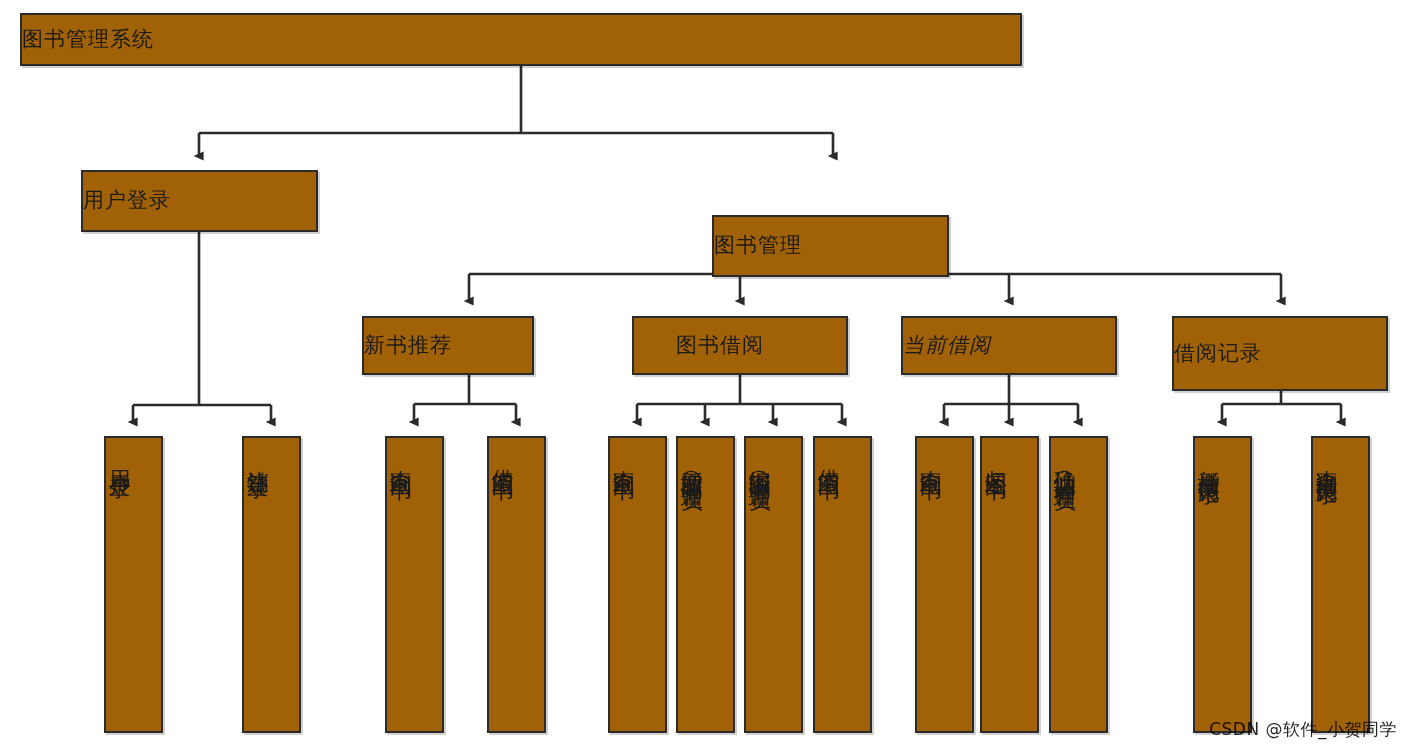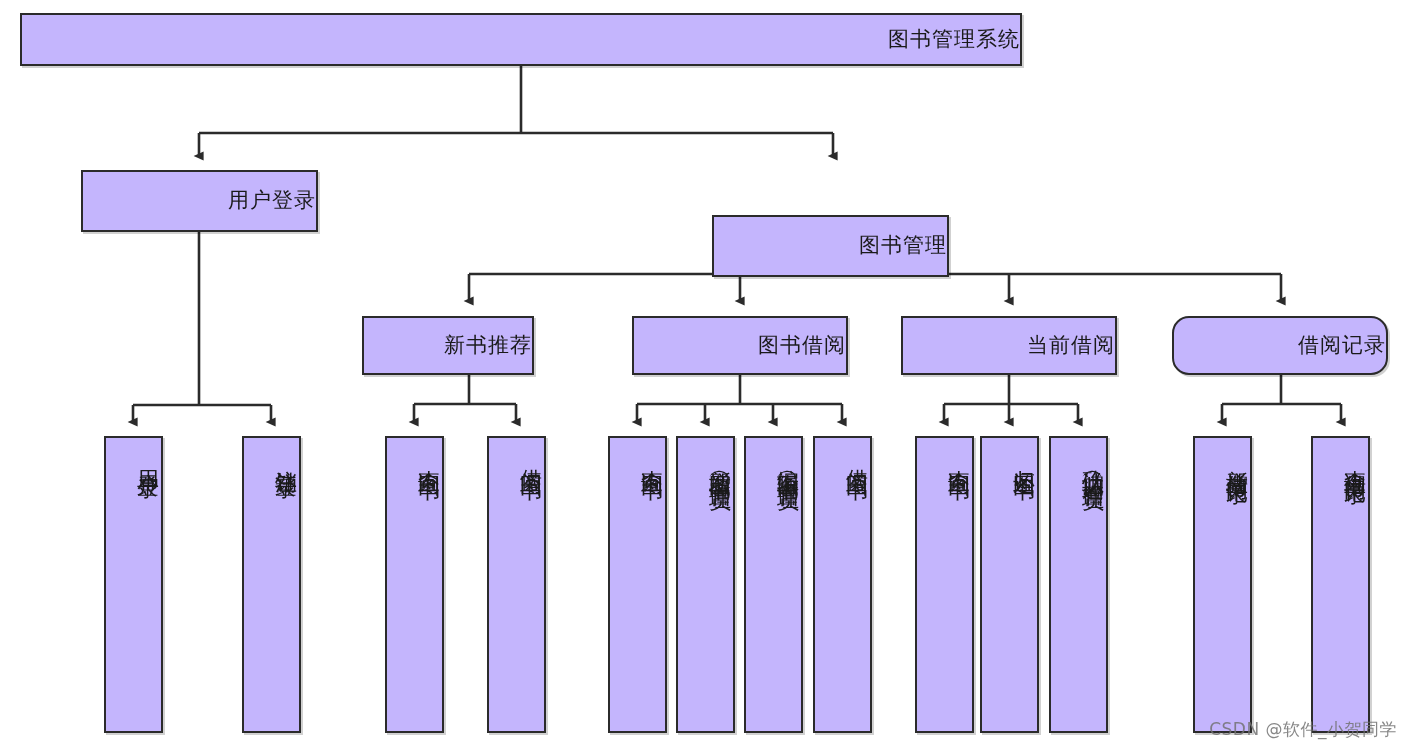--- a/index.html
+++ b/index.html
@@ -22,26 +22,26 @@
   }
   svg.flow {
     position: absolute;
     left: 0; top: 0;
     width: 1405px;
     height: 747px;
   }
   .node-box {
     position: absolute;
     box-sizing: border-box;
-    background: #c4b5fd;
+    background: #a16207;
     border: 2.5px solid #2b2b2b;
     box-shadow: 2px 2px 0 rgba(0,0,0,0.18);
     display: flex;
     align-items: center;
-    justify-content: flex-end;
+    justify-content: flex-start;
   }
   .node-label {
     color: #1a1a1a;
     font-size: 21px;
     line-height: 1.22;
     letter-spacing: 1px;
     text-align: center;
     white-space: nowrap;
   }
   .node-box.vertical {
@@ -53,21 +53,21 @@
     text-orientation: upright;
     white-space: nowrap;
     letter-spacing: 3px;
     font-size: 22px;
   }
   .watermark {
     position: absolute;
     right: 8px;
     bottom: 6px;
     font-size: 17px;
-    color: #737373;
+    color: #000000;
     letter-spacing: 0.5px;
     opacity: 0.85;
     white-space: nowrap;
   }
 </style>
 </head>
 <body>
 
 <div id="diagram-root">
 
@@ -128,27 +128,27 @@
   <div class="node-box" style="left:81px; top:170px; width:237px; height:62px;">
     <span class="node-label">用户登录</span>
   </div>
   <div class="node-box" style="left:712px; top:170px; width:237px; height:62px;margin-top:45px;">
     <span class="node-label">图书管理</span>
   </div>
 
   <div class="node-box" style="left:362px; top:316px; width:172px; height:59px;">
     <span class="node-label">新书推荐</span>
   </div>
-  <div class="node-box" style="left:632px; top:316px; width:216px; height:59px;">
+  <div class="node-box" style="left:632px; top:316px; width:216px; height:59px;padding-left:42px;">
     <span class="node-label">图书借阅</span>
   </div>
-  <div class="node-box" style="left:901px; top:316px; width:216px; height:59px;">
+  <div class="node-box" style="left:901px; top:316px; width:216px; height:59px;font-style:italic;">
     <span class="node-label">当前借阅</span>
   </div>
-  <div class="node-box" style="left:1172px; top:316px; width:216px; height:59px;border-radius:17px;">
+  <div class="node-box" style="left:1172px; top:316px; width:216px; height:75px;">
     <span class="node-label">借阅记录</span>
   </div>
 
   <div class="node-box vertical" style="left:104px; top:436px; width:59px; height:297px;">
     <span class="node-label">用户登录</span>
   </div>
   <div class="node-box vertical" style="left:242px; top:436px; width:59px; height:297px;">
     <span class="node-label">注销登录</span>
   </div>
 

